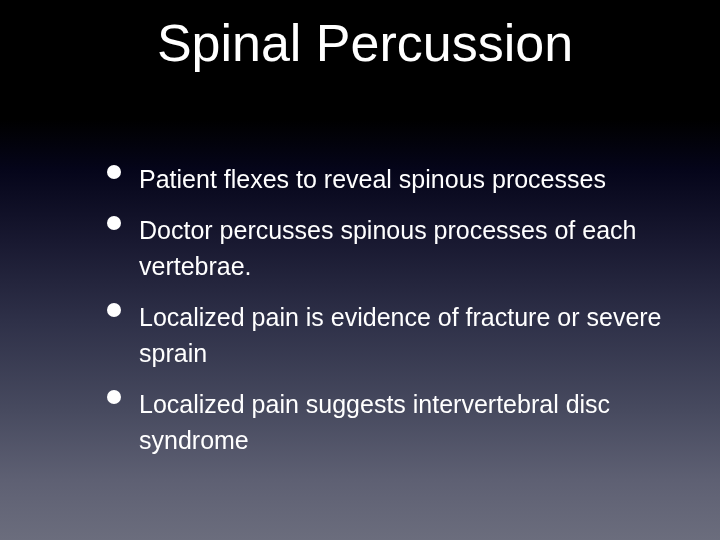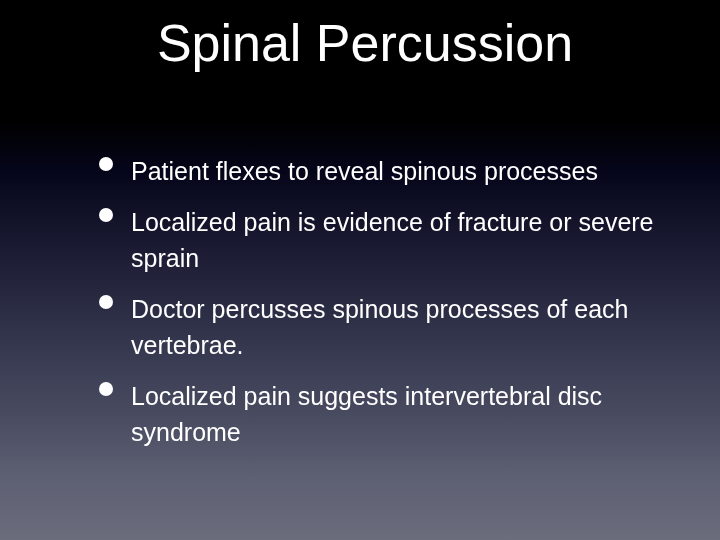--- a/index.html
+++ b/index.html
@@ -40,21 +40,21 @@
       letter-spacing: 0px;
     }
     .title span {
       display: block;
     }
     .bullets {
       position: absolute;
       left: 88px;
       top: 145px;
       width: 580px;
-      margin: 8px;
+      margin: 16px;
       padding: 0;
       list-style: none;
     }
     .bullet-item {
       position: relative;
       padding-left: 35px;
       font-size: 25px;
       line-height: 36px;
       margin-bottom: 15px;
     }
@@ -76,24 +76,24 @@
     <span>Spinal Percussion</span>
   </h1>
 
   <ul class="bullets">
     <li class="bullet-item">
       <span class="bullet-dot"></span>
       <span>Patient flexes to reveal spinous processes</span>
     </li>
     <li class="bullet-item">
       <span class="bullet-dot"></span>
-      <span>Localized pain is evidence of fracture or severe sprain</span>
+      <span>Doctor percusses spinous processes of each vertebrae.</span>
     </li>
     <li class="bullet-item">
       <span class="bullet-dot"></span>
-      <span>Doctor percusses spinous processes of each vertebrae.</span>
+      <span>Localized pain is evidence of fracture or severe sprain</span>
     </li>
     <li class="bullet-item">
       <span class="bullet-dot"></span>
       <span>Localized pain suggests intervertebral disc syndrome</span>
     </li>
   </ul>
 </div>
 
 </body></html>

